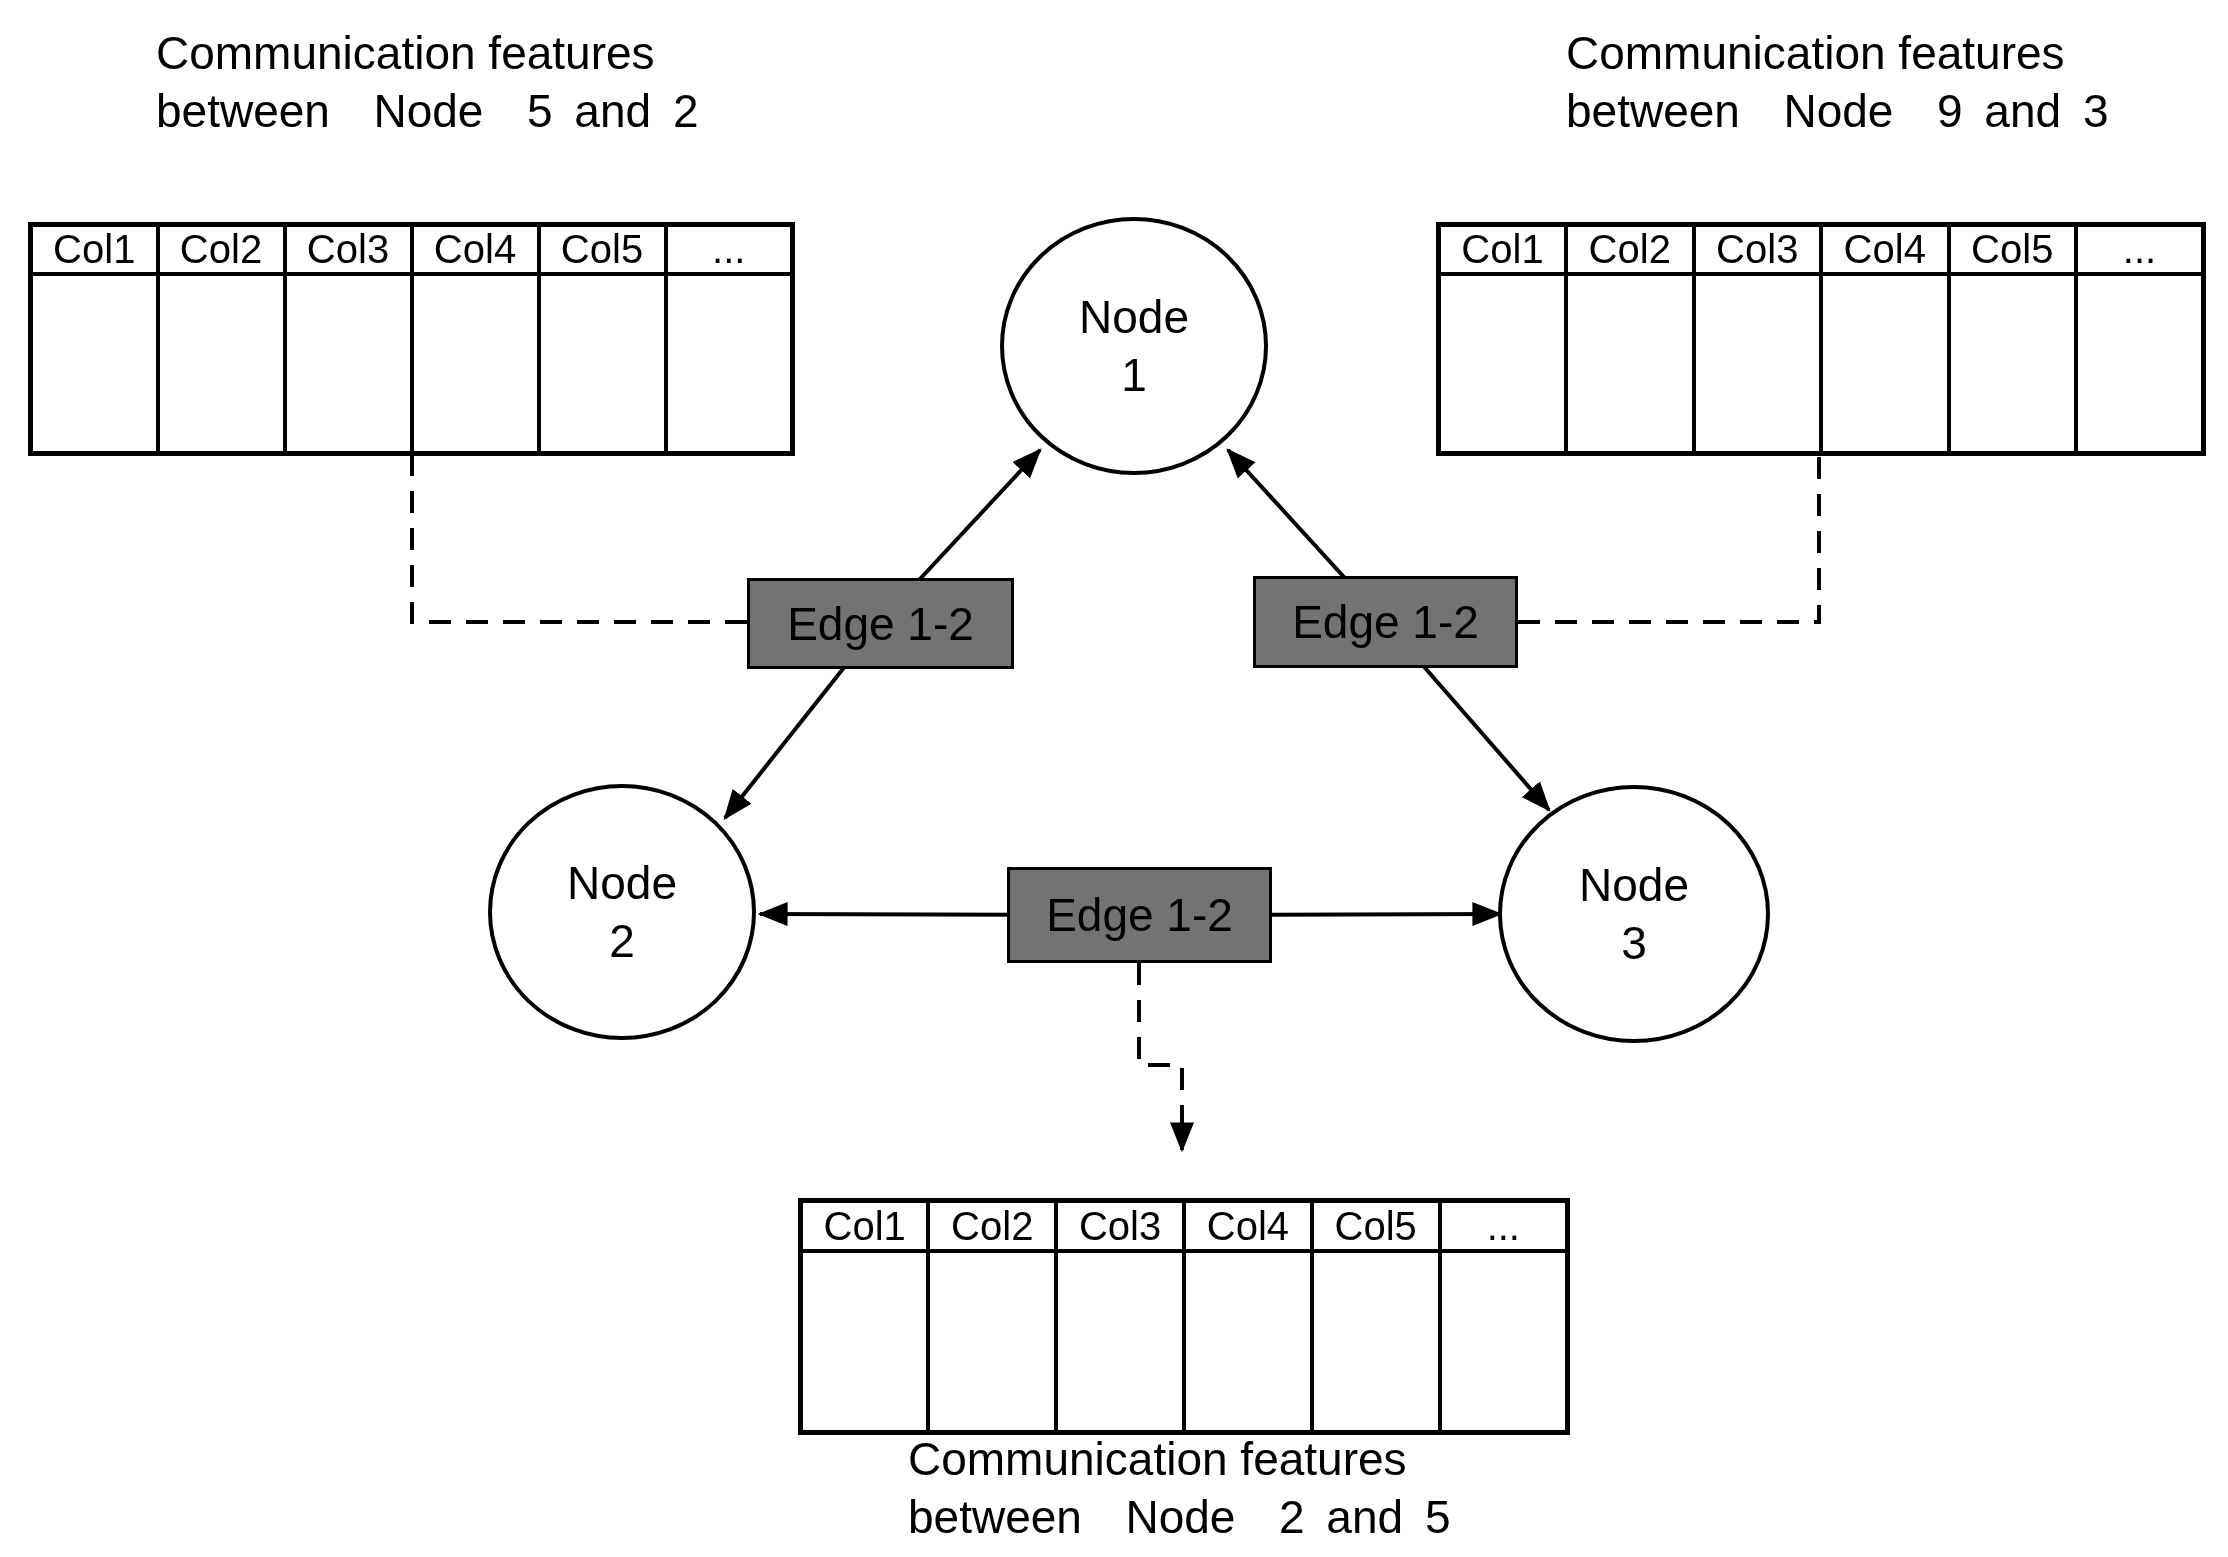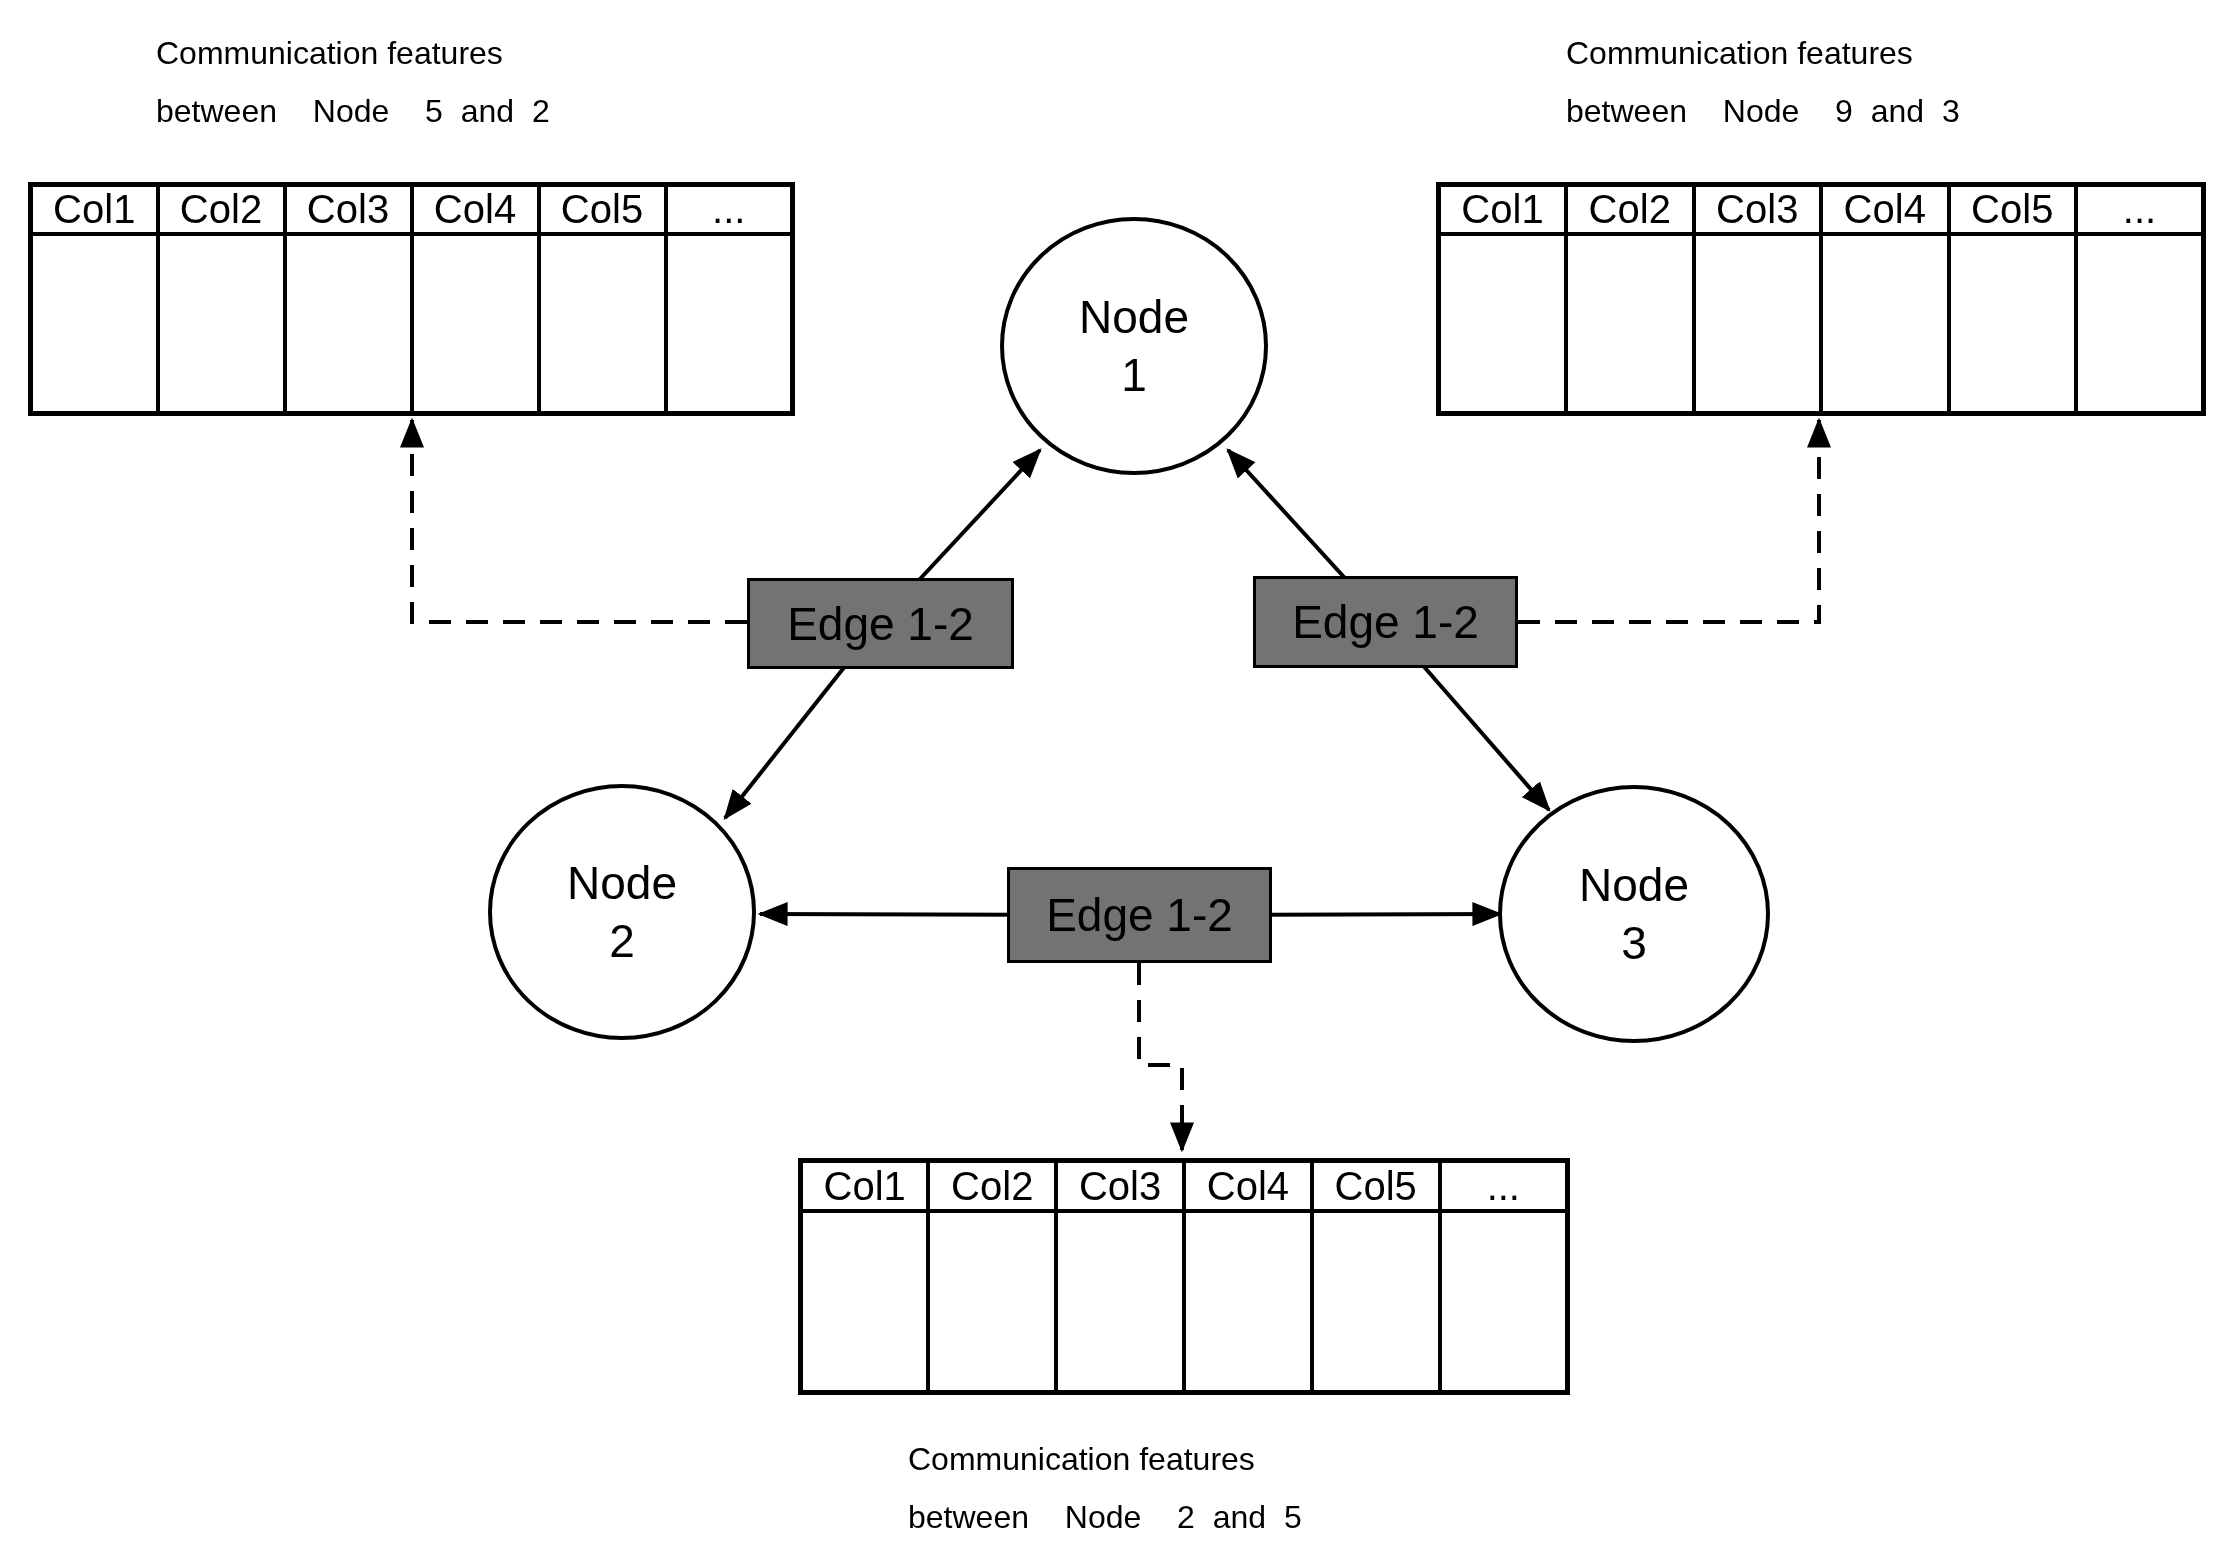--- a/index.html
+++ b/index.html
@@ -4,27 +4,27 @@
 <style>
   html,body{margin:0;padding:0;background:#ffffff;}
   .stage{
     position:relative;width:2228px;height:1557px;overflow:hidden;
     background:#ffffff;color:#000;
     font-family:"Liberation Sans", sans-serif;
   }
   svg.wires{position:absolute;left:0;top:0;width:2228px;height:1557px;}
 
   
-  .cap{position:absolute;font-size:32px;line-height:58px;color:#000;}
+  .cap{position:absolute;font-size:46px;line-height:58px;color:#000;}
   .cap .l2{white-space:pre;word-spacing:9px;}
 
   
   .tbl-wrap{position:absolute;}
   table.feat{border-collapse:collapse;table-layout:fixed;background:#fff;}
-  table.feat{border:5px solid #000;}
+  table.feat{border:5px solid #000;margin-top:40px;}
   table.feat th{
     border:4px solid #000;font-weight:400;font-size:40px;
     padding:0;text-align:center;vertical-align:middle;color:#000;
   }
   table.feat td{border:4px solid #000;padding:0;}
   .t-a table.feat{width:767px;} .t-a th{height:44px;} .t-a td{height:175px;}
   .t-b table.feat{width:770px;} .t-b th{height:44px;} .t-b td{height:175px;}
   .t-c table.feat{width:772px;} .t-c th{height:46px;} .t-c td{height:177px;}
 
   

